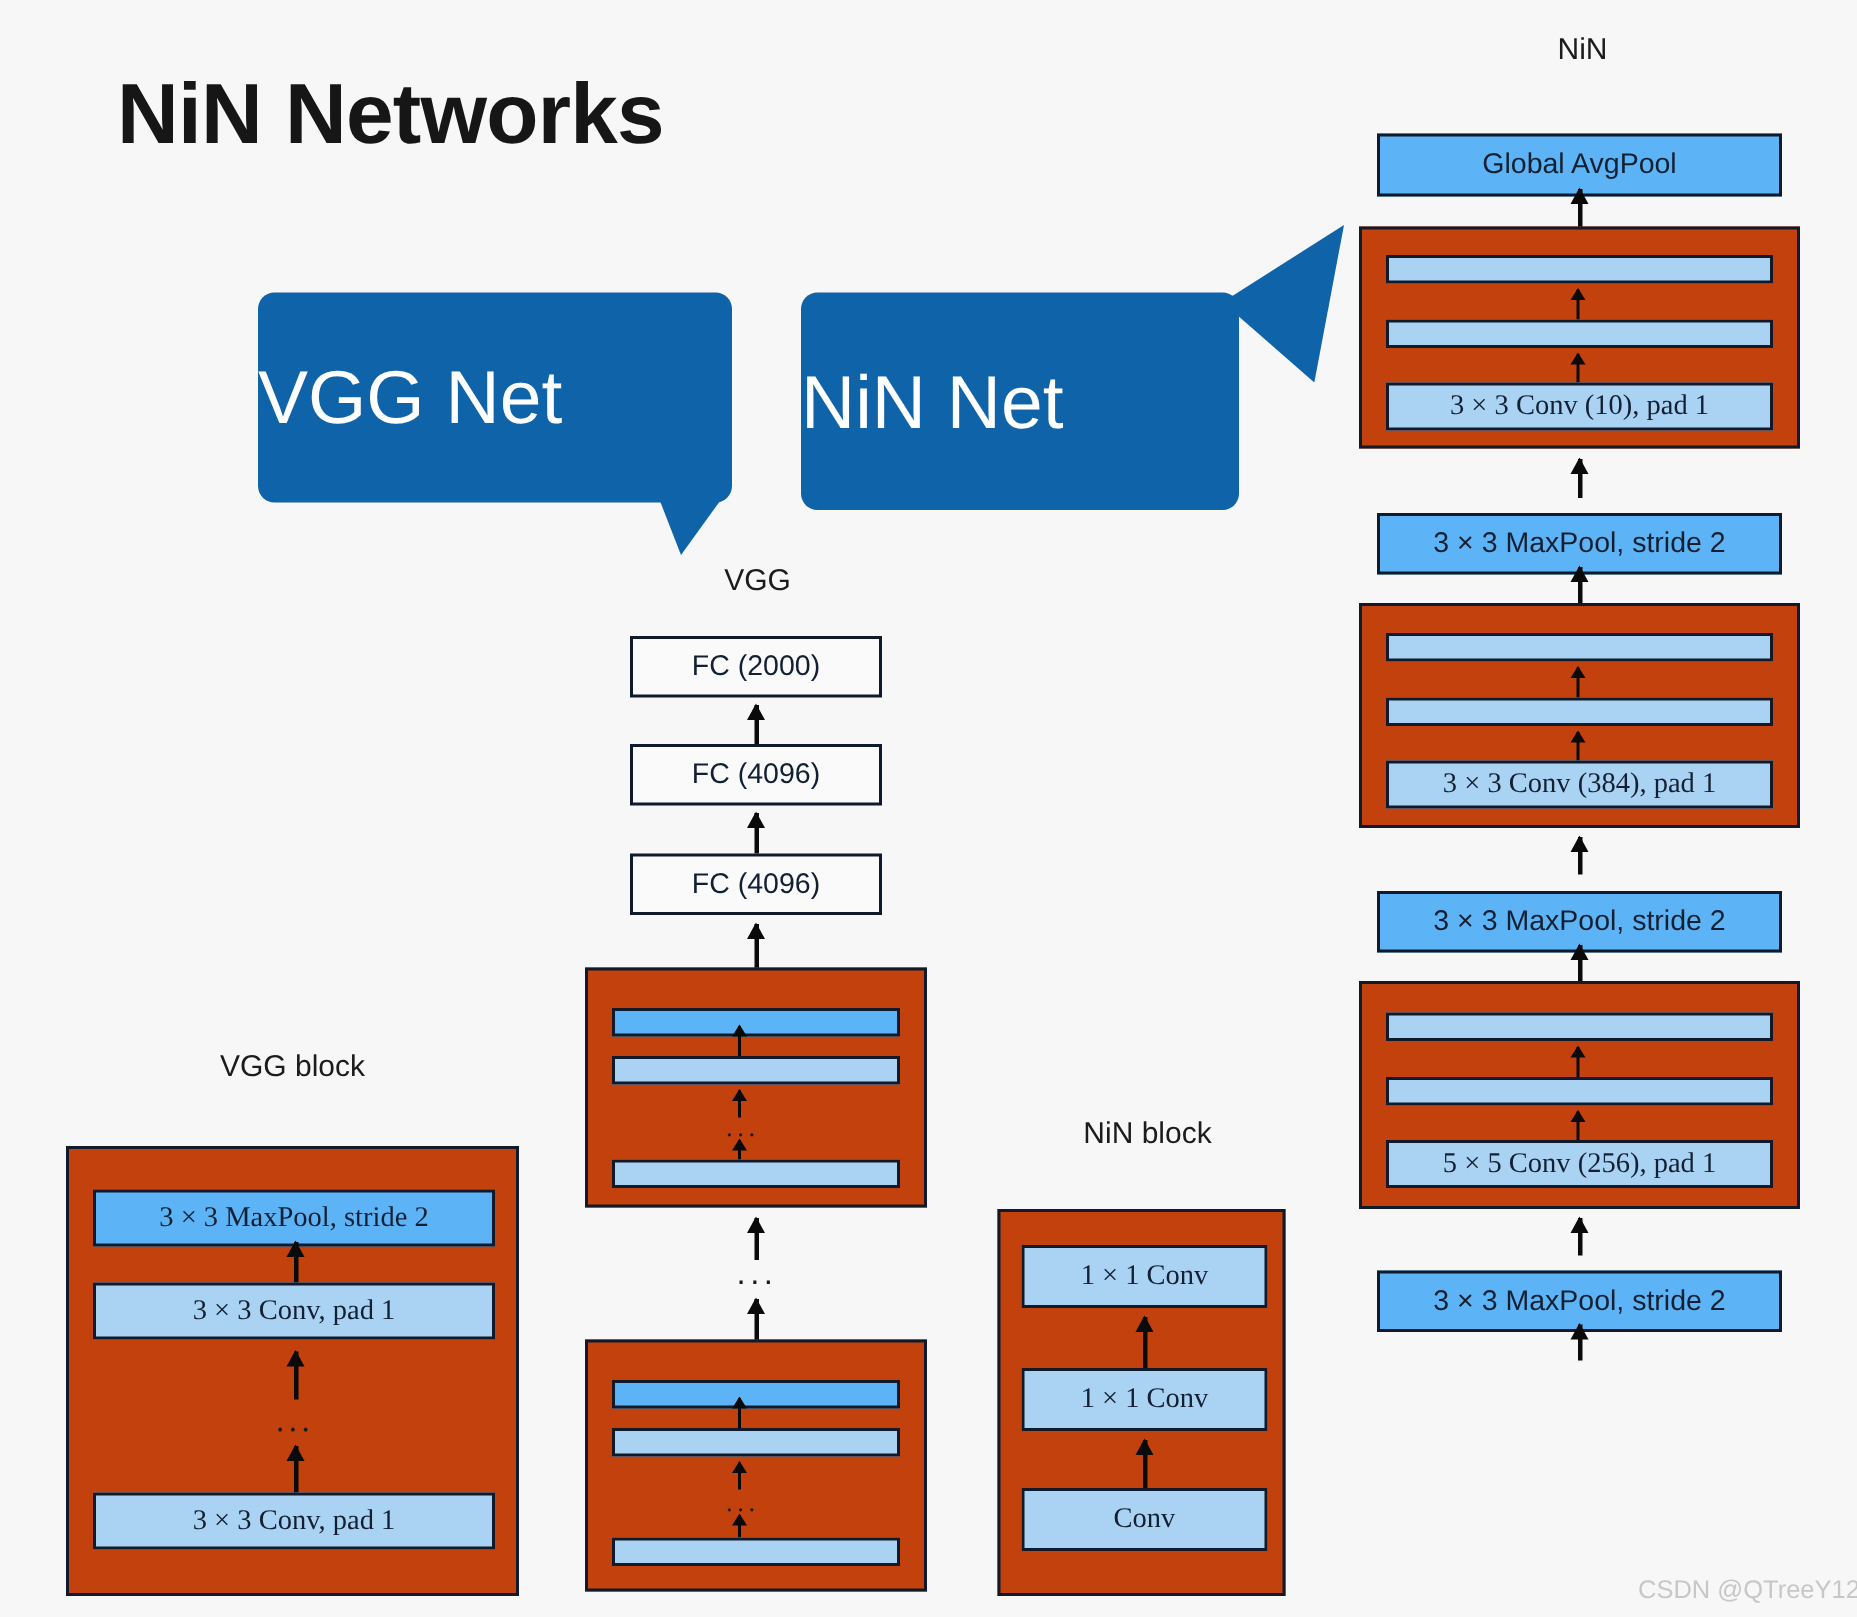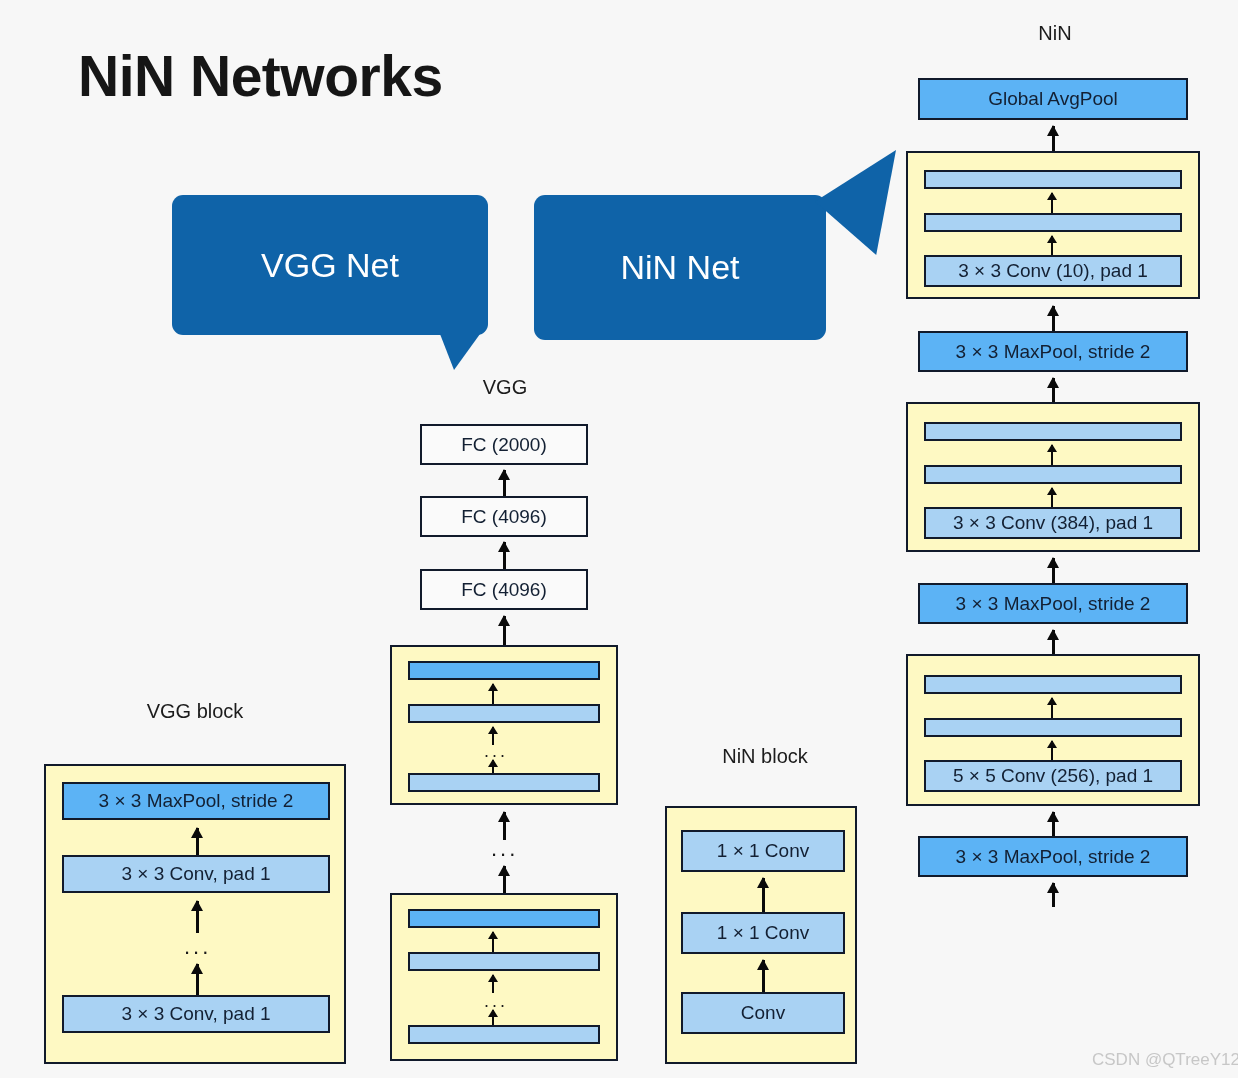--- a/index.html
+++ b/index.html
@@ -18,22 +18,22 @@
     font-size:57px;font-weight:700;color:#161616;
     letter-spacing:-0.5px;line-height:1;
   }
 
   
   .bubble{
     position:absolute;
     background:#0f63a8;
     border-radius:11px;
     color:#ffffff;
-    display:flex;align-items:center;justify-content:center;
-    font-size:34px;
+    display:flex;align-items:center;justify-content:flex-start;
+    font-size:50px;
   }
   #bubble-vgg{left:172px;top:195px;width:316px;height:140px;}
   #bubble-nin{left:534px;top:195px;width:292px;height:145px;}
   .bubble-tail{position:absolute;width:0;height:0;}
   
   #tail-vgg{
     left:440px;top:334px;
     border-left:14px solid transparent;
     border-right:26px solid transparent;
     border-top:36px solid #0f63a8;
@@ -54,30 +54,31 @@
 
   
   .nbox{
     position:absolute;
     box-sizing:border-box;
     border:2px solid #111a2b;
     display:flex;align-items:center;justify-content:center;
     font-size:19px;color:#132033;
     text-align:center;white-space:nowrap;
   }
-  .fill-dark{background:#5cb3f5;}
+  .fill-dark{background:#5cb3f5;margin-top:11px;}
   .fill-light{background:#a9d2f3;}
   .fill-white{background:#fafafa;}
 
   
   .group{
     position:absolute;
     box-sizing:border-box;
     border:2.5px solid #111a2b;
-    background:#fef9c3;
+    background:#c2410c;
+    font-family:Liberation Serif, serif;
   }
 
   
   .arrow{position:absolute;width:0;}
   .arrow .shaft{
     position:absolute;left:0;top:0;
     width:2.5px;background:#0a0a0a;
   }
   .arrow .head{
     position:absolute;left:-5.5px;top:-1px;

